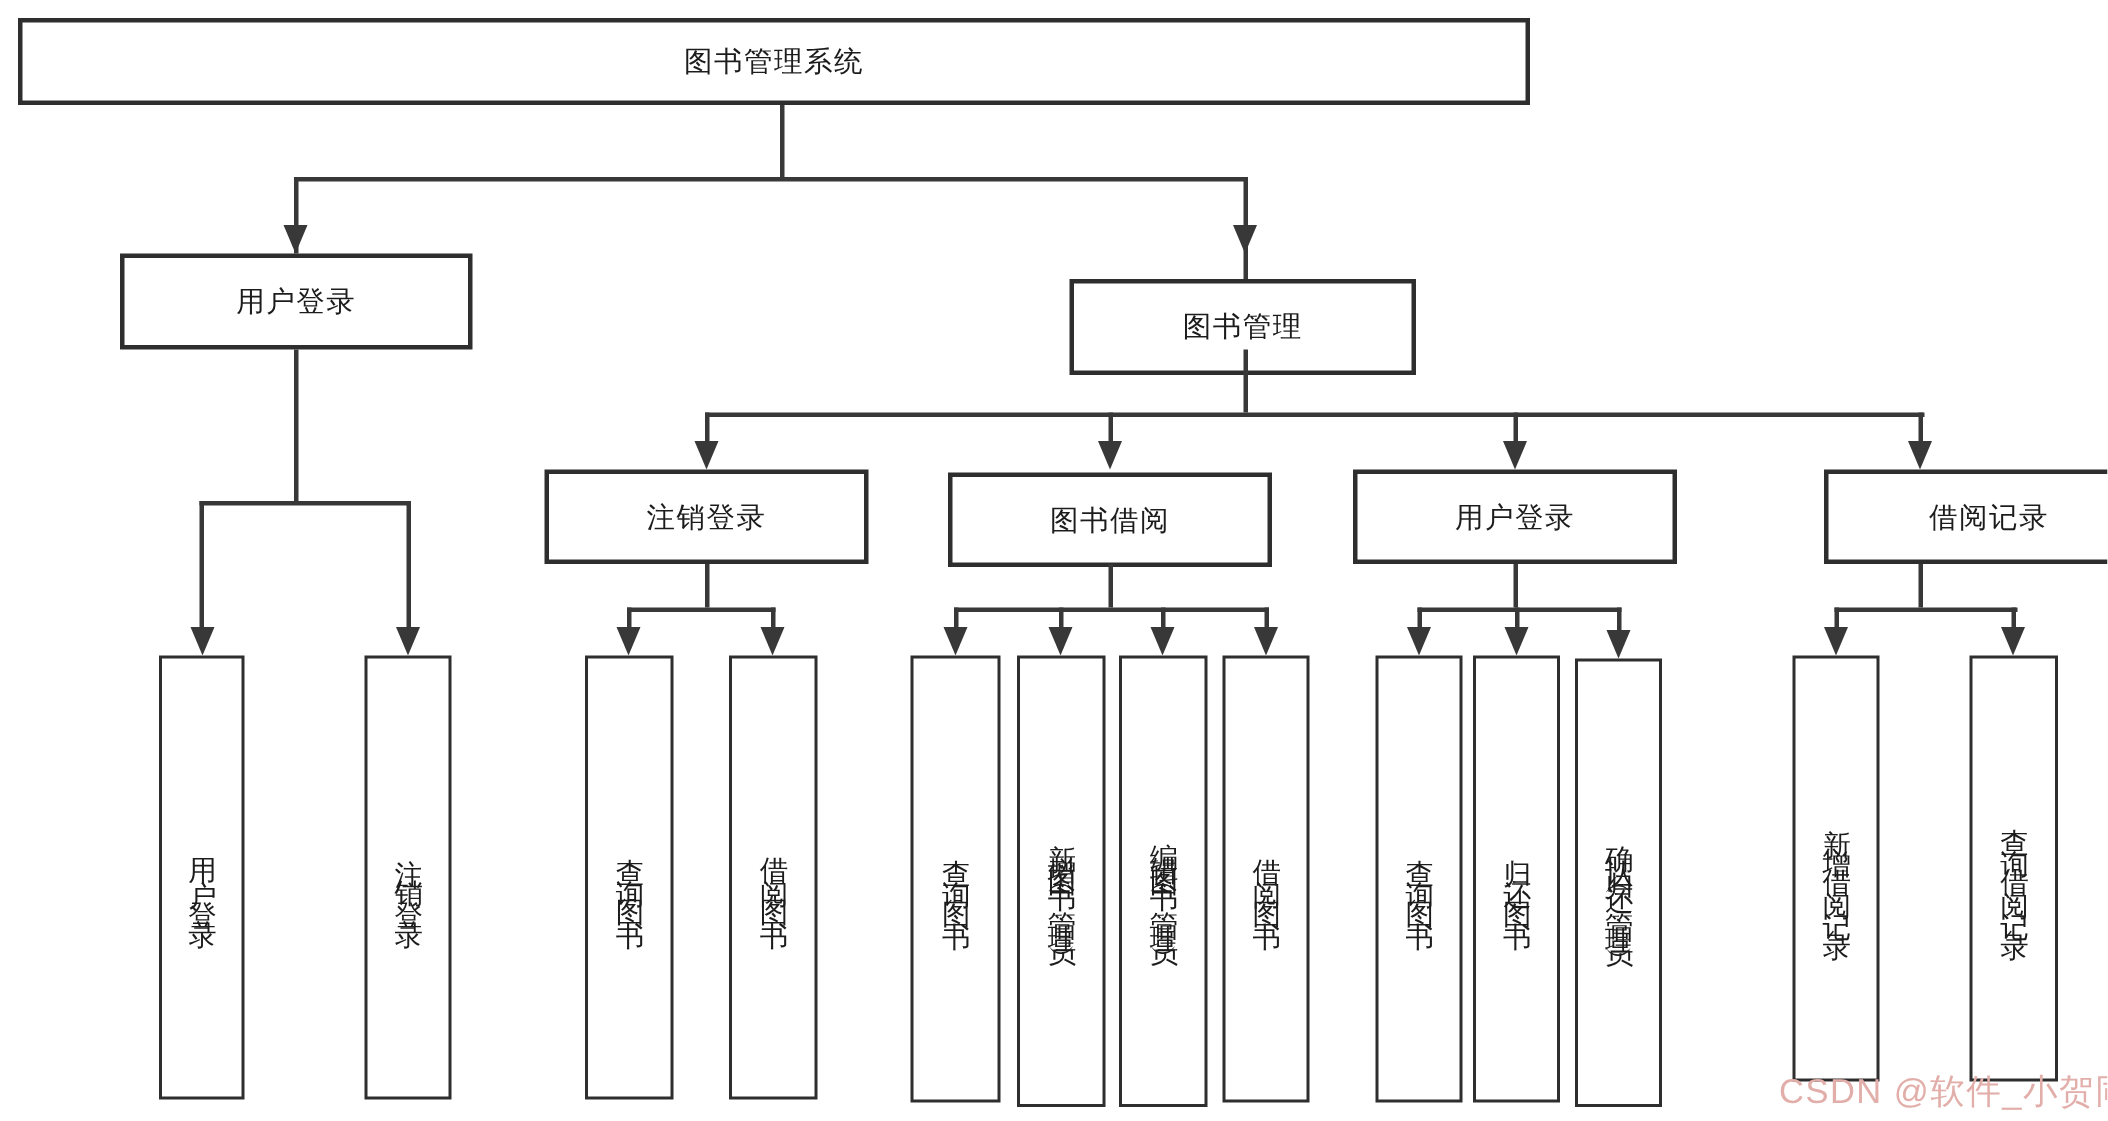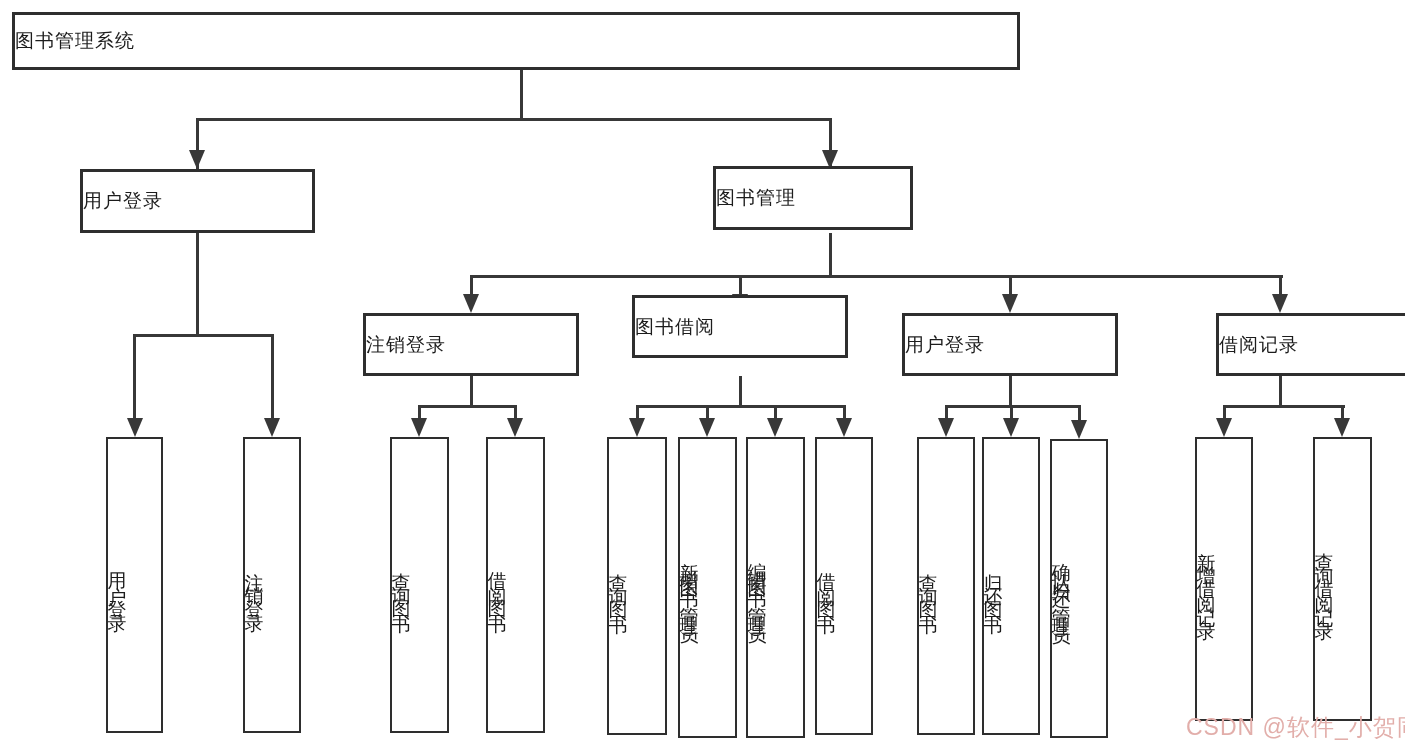--- a/index.html
+++ b/index.html
@@ -7,21 +7,21 @@
     position:relative;
     width:1405px;height:747px;
     background:#ffffff;
     font-family:"Liberation Sans", sans-serif;
     overflow:hidden;
   }
   .box{
     position:absolute;
     border:3px solid #2e2e2e;
     background:#ffffff;
-    display:flex;align-items:center;justify-content:flex-start;
+    display:flex;align-items:center;justify-content:center;
     color:#1c1c1c;
     font-size:19px;
     letter-spacing:1px;
     box-sizing:border-box;
   }
   .vbox{
     border-width:2px;
   }
   .vlabel{
     writing-mode:vertical-lr;
@@ -64,21 +64,21 @@
   <div class="vline" style="left:520px;top:70px;height:48px;"></div>
   <div class="hline" style="left:196px;top:118px;width:636px;"></div>
   <div class="vline" style="left:196px;top:118px;height:84px;"></div>
   <div class="arrow" style="left:189px;top:150px;"></div>
   <div class="vline" style="left:829px;top:118px;height:84px;"></div>
   <div class="arrow" style="left:822px;top:150px;"></div>
 
   <div class="box" style="left:80px;top:169px;width:235px;height:64px;">
     <span>用户登录</span>
   </div>
-  <div class="box" style="left:713px;top:166px;width:200px;height:64px;">
+  <div class="box" style="left:713px;top:186px;width:231px;height:64px;">
     <span>图书管理</span>
   </div>
 
   <div class="vline" style="left:196px;top:233px;height:101px;"></div>
   <div class="hline" style="left:133px;top:334px;width:141px;"></div>
   <div class="vline" style="left:133px;top:334px;height:86px;"></div>
   <div class="arrow" style="left:127px;top:418px;"></div>
   <div class="vline" style="left:271px;top:334px;height:86px;"></div>
   <div class="arrow" style="left:264px;top:418px;"></div>
 
@@ -89,21 +89,21 @@
   <div class="vline" style="left:739px;top:275px;height:21px;"></div>
   <div class="arrow" style="left:732px;top:294px;"></div>
   <div class="vline" style="left:1009px;top:275px;height:21px;"></div>
   <div class="arrow" style="left:1002px;top:294px;"></div>
   <div class="vline" style="left:1279px;top:275px;height:21px;"></div>
   <div class="arrow" style="left:1272px;top:294px;"></div>
 
   <div class="box" style="left:363px;top:313px;width:216px;height:63px;">
     <span>注销登录</span>
   </div>
-  <div class="box" style="left:632px;top:295px;width:216px;height:63px;">
+  <div class="box" style="left:632px;top:315px;width:216px;height:63px;">
     <span>图书借阅</span>
   </div>
   <div class="box" style="left:902px;top:313px;width:216px;height:63px;">
     <span>用户登录</span>
   </div>
   <div class="box" style="left:1216px;top:313px;width:220px;height:63px;">
     <span>借阅记录</span>
   </div>
 
   <div class="vline" style="left:470px;top:376px;height:29px;"></div>

